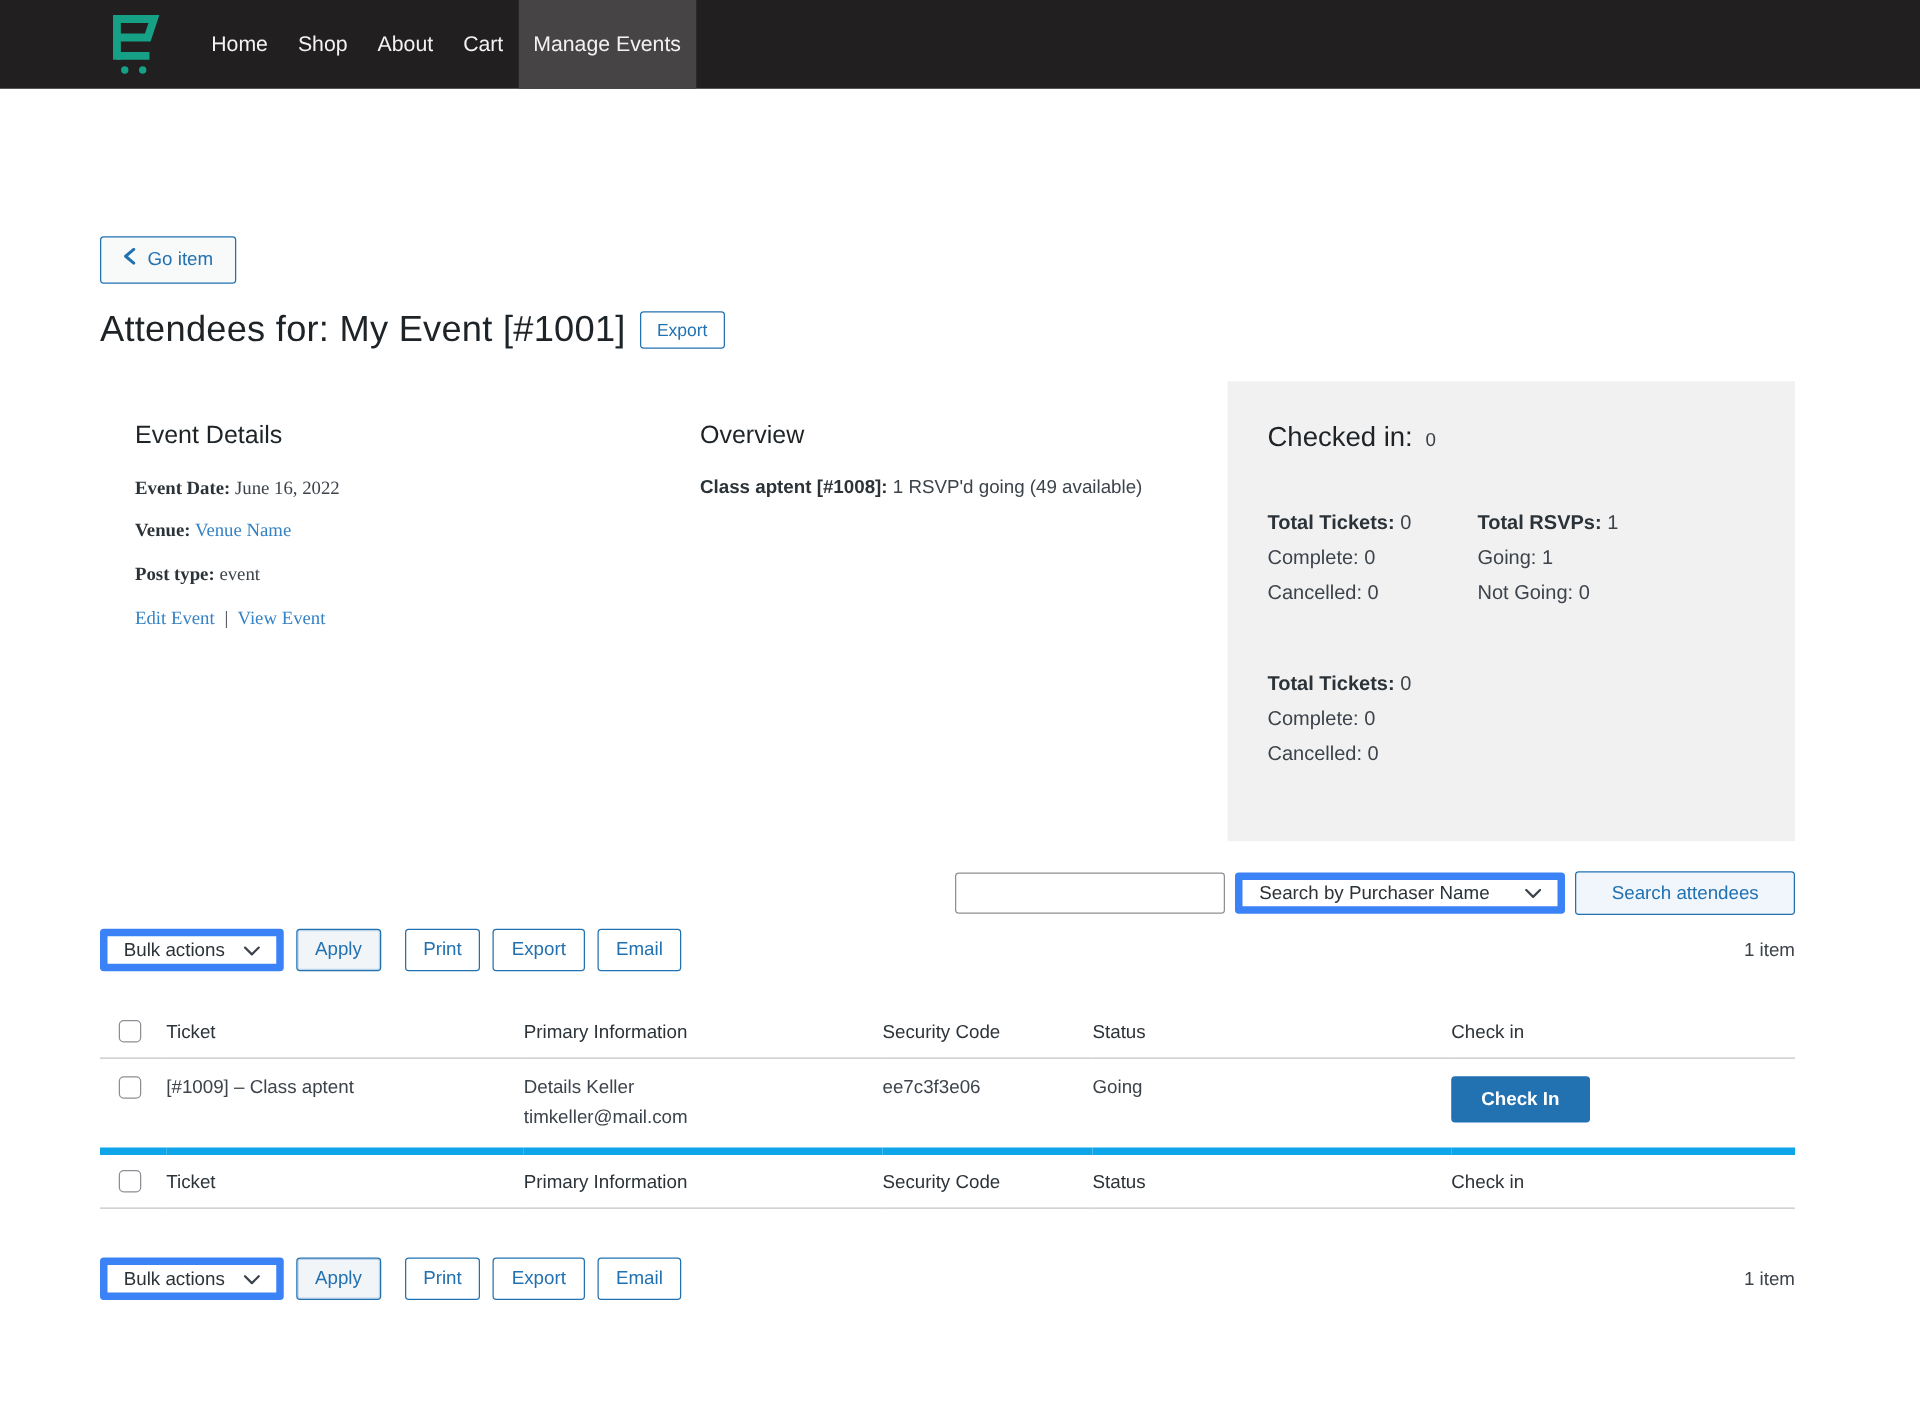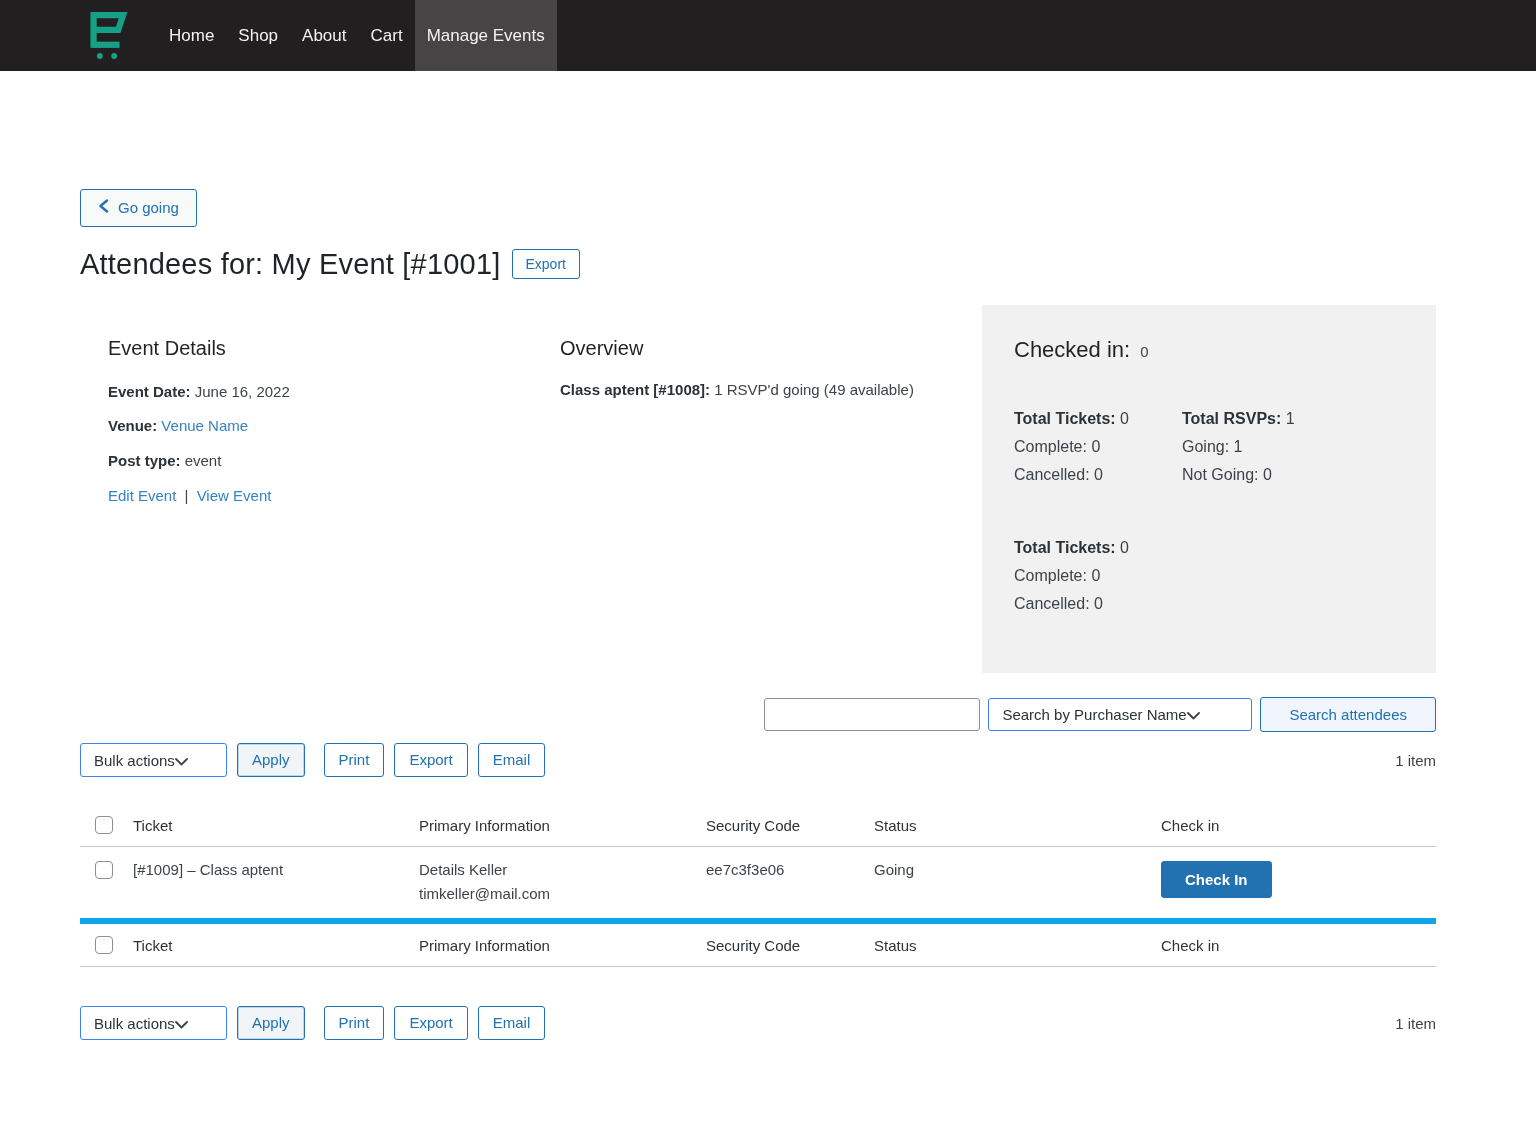--- a/index.html
+++ b/index.html
@@ -93,21 +93,21 @@
   
   .cols { display: flex; align-items: stretch; margin-top: 24px; }
   .col-details { width: 480px; padding: 32px 24px 0 28px; }
   .col-overview { width: 422px; padding-top: 32px; }
   .cols h2 {
     margin: 0 0 21px 0;
     font-size: 20px;
     font-weight: 400;
     color: #1d2327;
   }
-  .detail-line { margin: 0 0 13px 0; line-height: 1.45; }
+  .detail-line { margin: 0 0 13px 0; line-height: 1.45; font-family: Liberation Serif, serif; }
   .detail-line b, .ov-line b { font-weight: 700; color: #2c3338; }
   a.textlink { color: #3582c4; text-decoration: none; }
   .sep { color: #3c434a; margin: 0 4px; }
 
   
   .panel {
     width: 454px;
     min-height: 368px;
     background: #f1f1f1;
     padding: 32px 32px 30px 32px;
@@ -135,25 +135,26 @@
     border: 1px solid #8c8f94;
     border-radius: 3px;
     padding: 0 9px;
     font-family: inherit;
     font-size: 15px;
     color: #2c3338;
     background: #fff;
   }
   .fakeselect {
     height: 33px;
-    border: 1px solid #3b82f6;
+    border: 6px solid #3b82f6;
     border-radius: 3px;
     background: #ffffff;
     display: flex;
     align-items: center;
+    justify-content: space-between;
     padding: 0 13px;
     color: #2c3338;
     cursor: pointer;
   }
   .fakeselect.filter { width: 264px; }
   .fakeselect.bulk { width: 147px; height: 34px; }
 
   
   .toolbar {
     display: flex;
@@ -241,21 +242,21 @@
 
 <main class="container">
 
   
   <button class="btn btn-goback">
     <span class="chev-icon">
       <svg width="11" height="14" viewBox="0 0 11 14">
         <path d="M9 1.5 L2.5 7 L9 12.5" fill="none" stroke="#2271b1" stroke-width="2.4" stroke-linecap="round" stroke-linejoin="round"></path>
       </svg>
     </span>
-    <span>Go going</span>
+    <span>Go item</span>
   </button>
 
   
   <div class="title-row">
     <h1>Attendees for: My Event [#1001]</h1>
     <button class="btn btn-export-title">Export</button>
   </div>
 
   
   <section class="cols">

